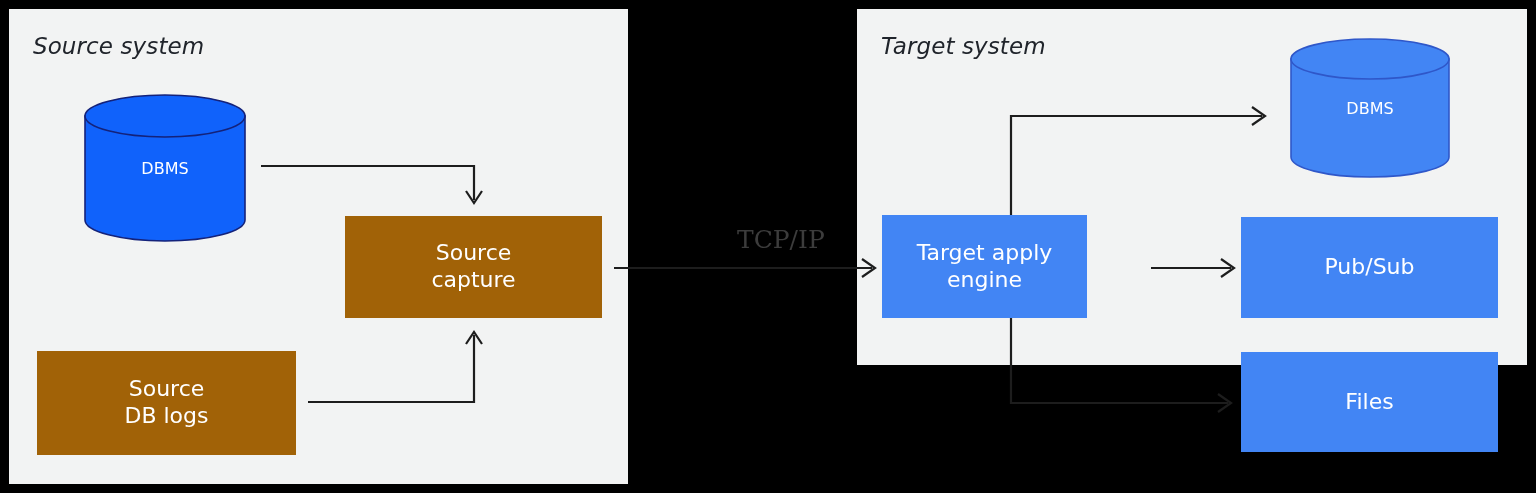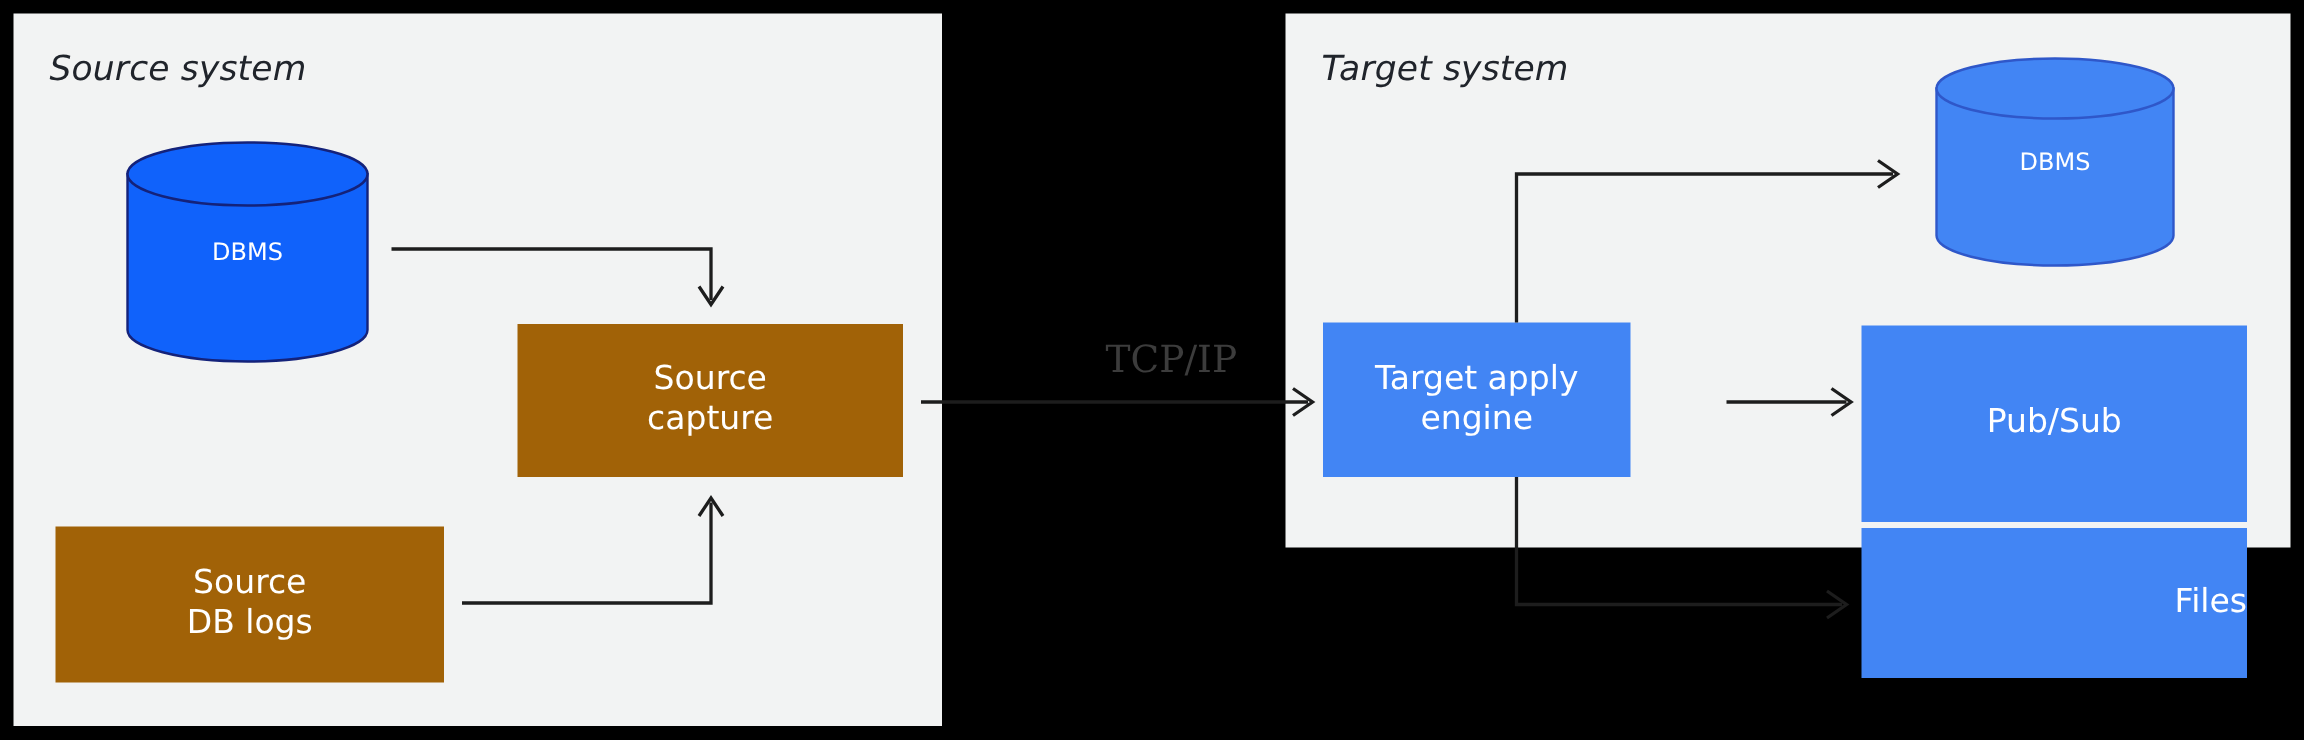--- a/index.html
+++ b/index.html
@@ -127,25 +127,25 @@
   </div>
 
   <div class="cyl" id="target-dbms" style="left:1290px; top:38px; width:160px; height:140px;">
     <svg width="160" height="140" viewBox="0 0 160 140" aria-hidden="true">
       <path d="M1,21 L1,119 A79,20 0 0 0 159,119 L159,21 Z" fill="#4285f4" stroke="#2f57c9" stroke-width="1.6"></path>
       <ellipse cx="80" cy="21" rx="79" ry="20" fill="#4285f4" stroke="#2f57c9" stroke-width="1.6"></ellipse>
     </svg>
     <div class="cyl-label">DBMS</div>
   </div>
 
-  <div class="node tgt-blue" id="target-pubsub" style="left:1241px; top:217px; width:257px; height:131px;">
+  <div class="node tgt-blue" id="target-pubsub" style="left:1241px; top:217px; width:257px; height:101px;">
     <span>Pub/Sub</span>
   </div>
 
-  <div class="node tgt-blue" id="target-files" style="left:1241px; top:352px; width:257px; height:100px;justify-content:flex-end;">
+  <div class="node tgt-blue" id="target-files" style="left:1241px; top:352px; width:257px; height:100px;">
     <span>Files</span>
   </div>
 
   <svg class="conn">
 
     <g>
       <polyline points="261,166 474,166 474,200"></polyline>
       <polyline class="arrowhead" points="466,191 474,203 482,191"></polyline>
     </g>
 

